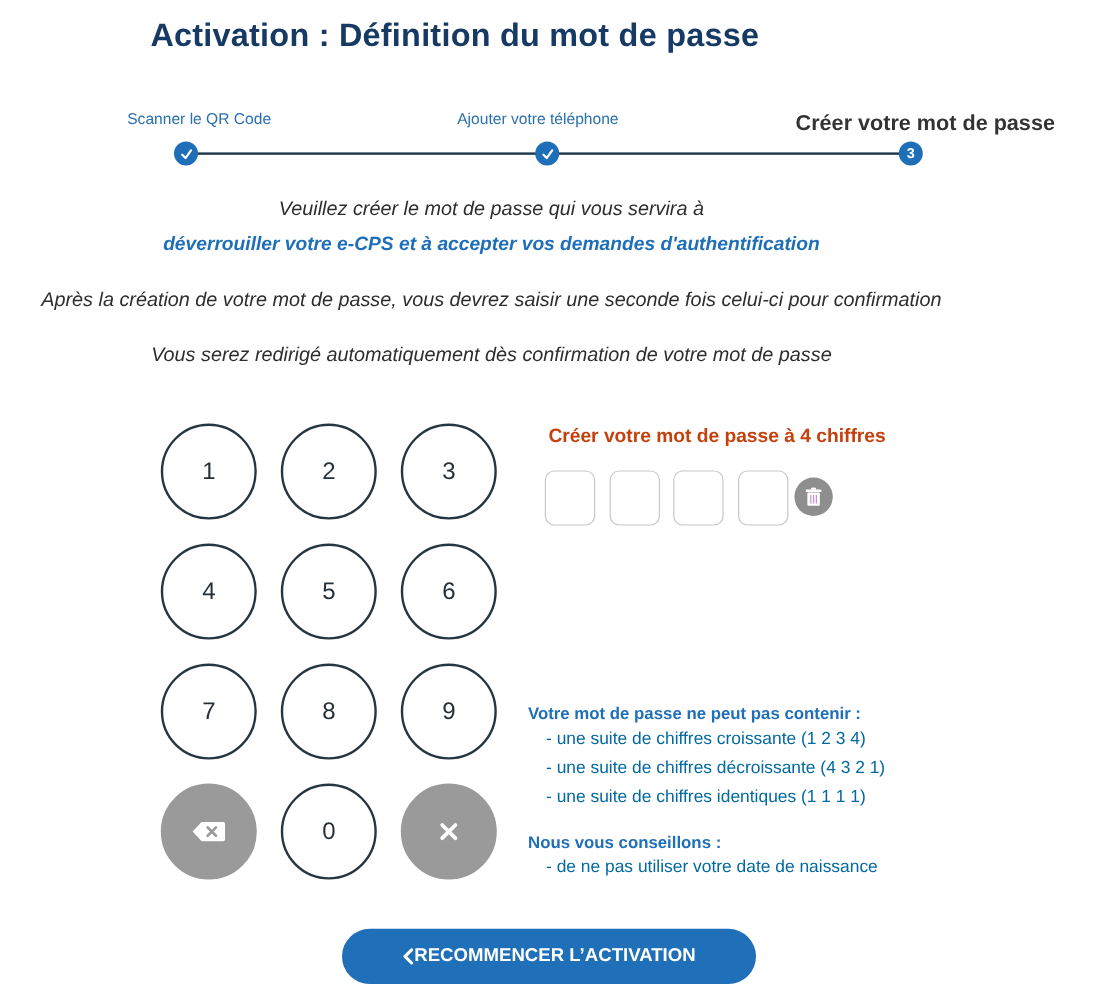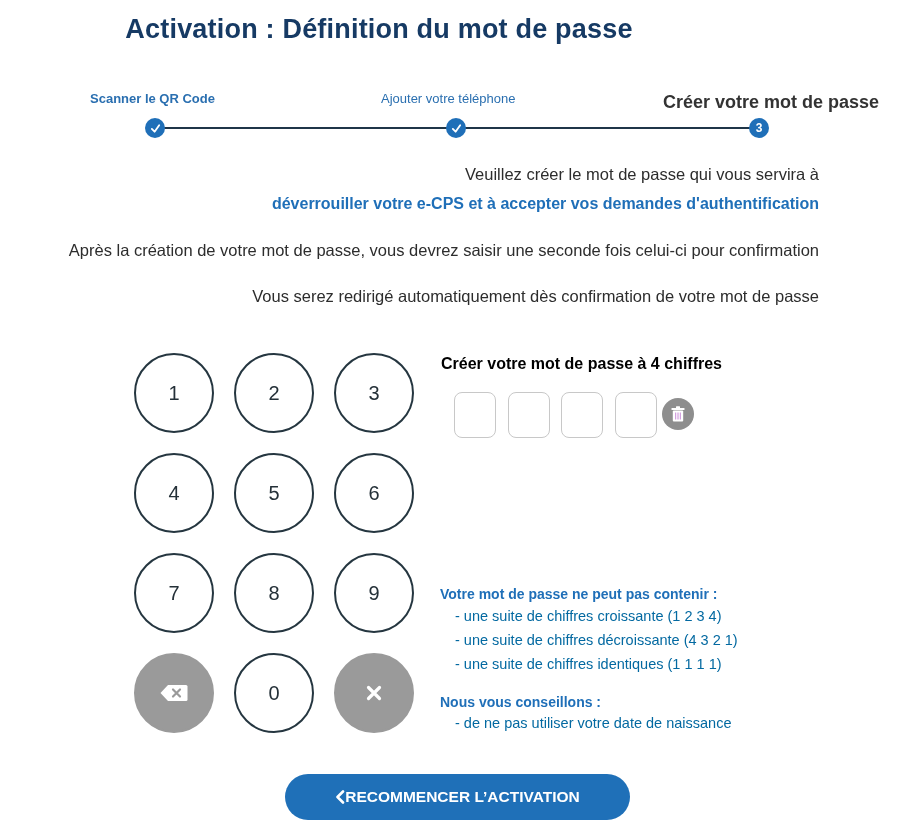--- a/index.html
+++ b/index.html
@@ -14,34 +14,34 @@
     
     .step-label { position: absolute; top: 91px; font-size: 13px; color: #2a6fb0; white-space: nowrap; }
     .step-label.active { color: #333333; font-weight: bold; font-size: 18px; top: 92px; }
     .step-line { position: absolute; top: 127px; height: 2px; background: #1f3548; left: 155px; width: 604px; }
     .step-dot {
       position: absolute; top: 118px; width: 20px; height: 20px; border-radius: 50%;
       background: #1f6fb8; color: #fff; font-size: 12px; font-weight: bold;
       display: flex; align-items: center; justify-content: center;
     }
 
-    .intro { position: absolute; left: 0; width: 819px; text-align: right; font-size: 16.5px; color: #2d2d2d; }
+    .intro { position: absolute; left: 0; width: 819px; text-align: center; font-size: 16.5px; color: #2d2d2d; font-style: italic; }
     .intro.blue { color: #1f6fb8; font-weight: bold; font-size: 16px; }
 
     
     .key {
       position: absolute; width: 80px; height: 80px; border-radius: 50%;
       border: 2px solid #253640; background: #fff;
       display: flex; align-items: center; justify-content: center;
       font-size: 20px; color: #243038; cursor: pointer;
     }
     .key.grey { background: #9a9a9a; border-color: #9a9a9a; color: #fff; }
 
     
-    .pin-title { position: absolute; left: 441px; top: 355px; font-size: 16px; font-weight: bold; color: #000000; white-space: nowrap; }
+    .pin-title { position: absolute; left: 457px; top: 355px; font-size: 16px; font-weight: bold; color: #c2410c; white-space: nowrap; }
     .pin-box {
       position: absolute; top: 392px; width: 42px; height: 46px;
       border: 1px solid #c8c8c8; border-radius: 8px; background: #fff;
     }
     .trash {
       position: absolute; left: 662px; top: 398px; width: 32px; height: 32px; border-radius: 50%;
       background: #8e8e8e; display: flex; align-items: center; justify-content: center; cursor: pointer;
     }
 
     .rules-title { position: absolute; left: 440px; font-size: 14px; font-weight: bold; color: #1f6fb8; white-space: nowrap; }
@@ -53,21 +53,21 @@
       display: flex; align-items: center; justify-content: center; gap: 0;
       font-size: 15.5px; font-weight: bold; cursor: pointer; font-family: "Liberation Sans", sans-serif;
     }
   </style>
 </head>
 <body>
 
 <h1 class="title">Activation : Définition du mot de passe</h1>
 
 <div>
-  <span class="step-label" style="left:90px;font-weight:bold;">Scanner le QR Code</span>
+  <span class="step-label" style="left:106px;">Scanner le QR Code</span>
   <span class="step-label" style="left:381px;">Ajouter votre téléphone</span>
   <span class="step-label active" style="left:663px;">Créer votre mot de passe</span>
 
   <div class="step-line"></div>
 
   <div class="step-dot" style="left:145px;">
     <svg width="11" height="11" viewBox="0 0 12 12">
         <path d="M2 6.5 L5 9.5 L10 2.5" stroke="#fff" stroke-width="2" fill="none" stroke-linecap="round" stroke-linejoin="round"></path>
       </svg>
   </div>

